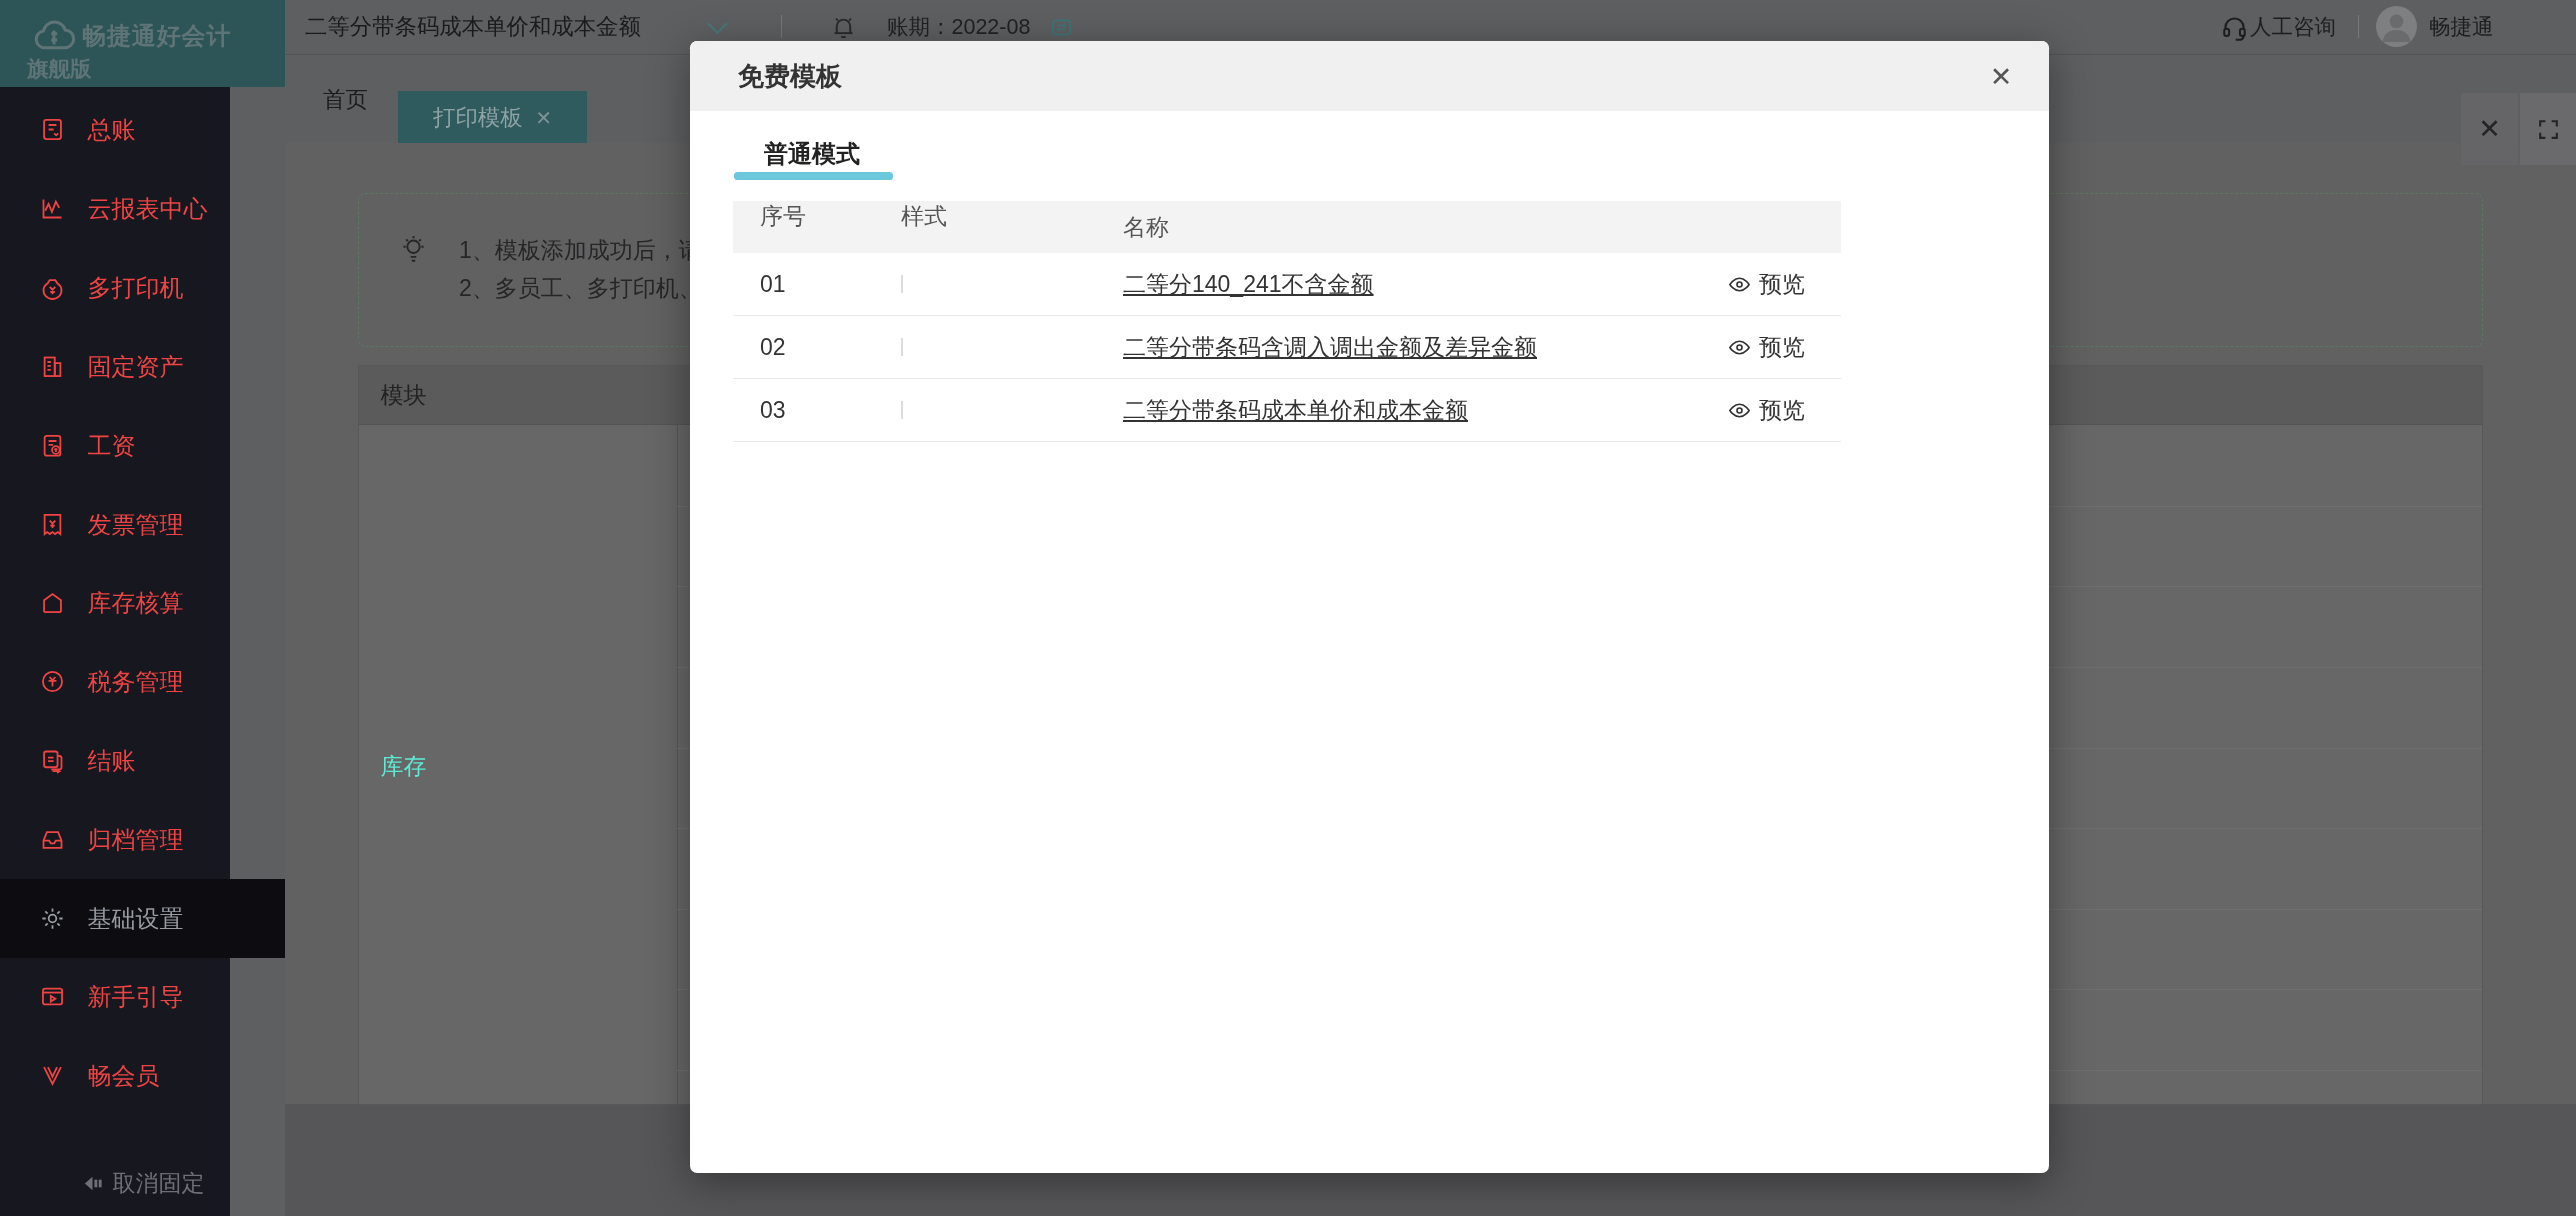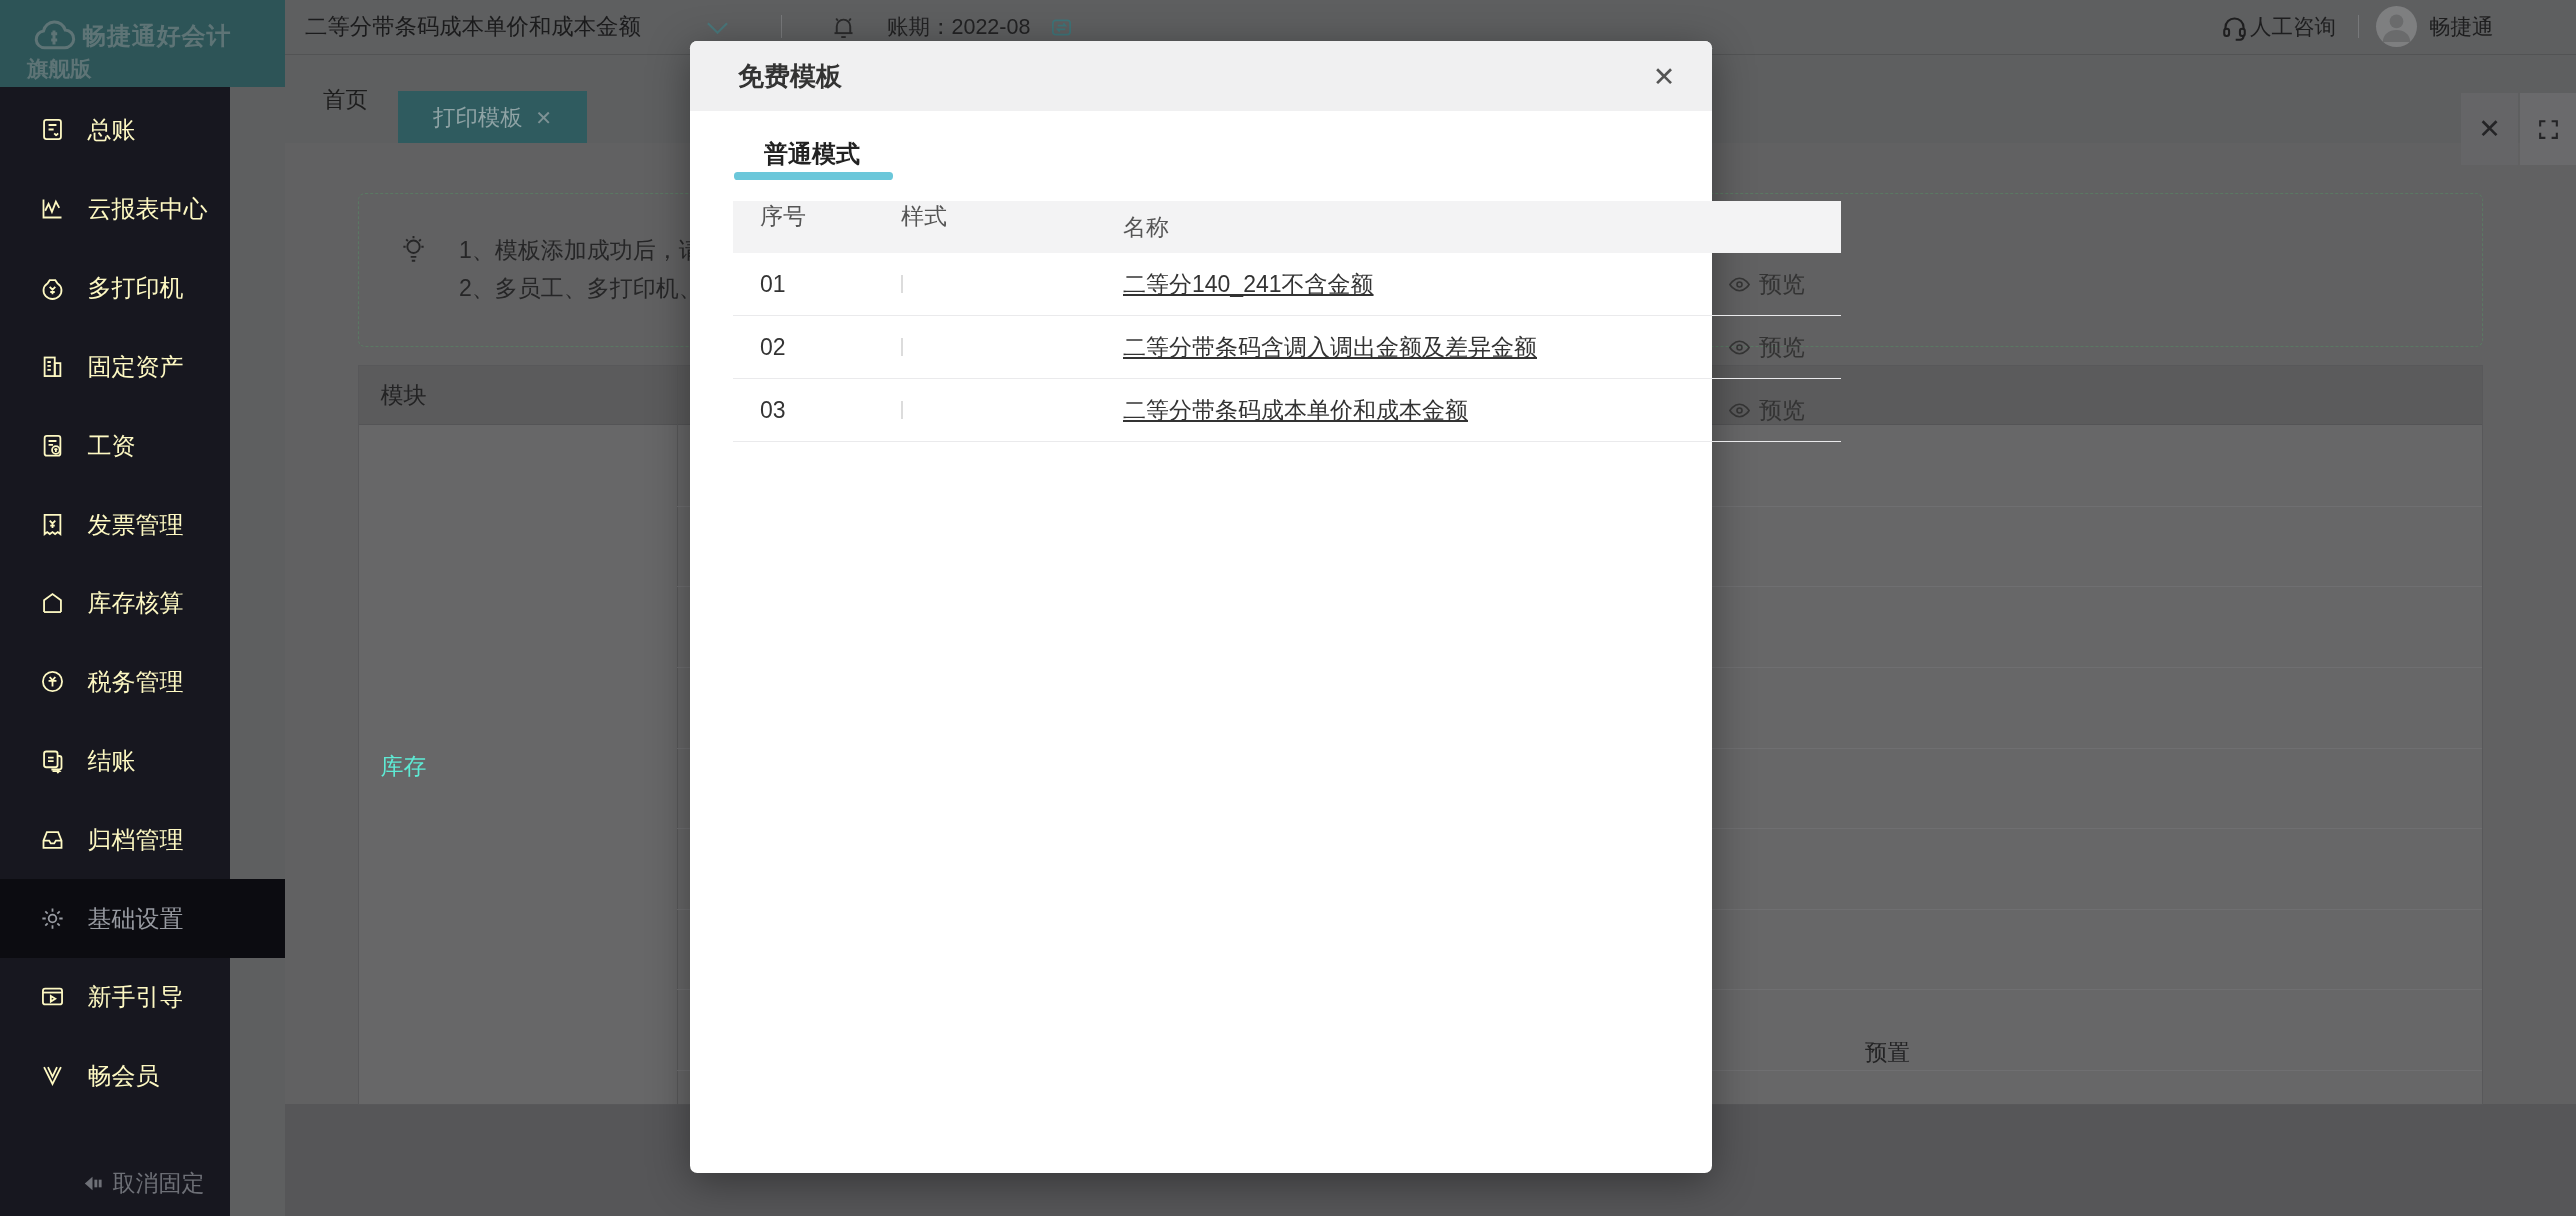--- a/index.html
+++ b/index.html
@@ -7,21 +7,21 @@
   .stage{position:relative;width:2576px;height:1216px;background:#5E5F60;overflow:hidden;}
   .abs{position:absolute;}
   svg{display:block;}
 
   
   .sidebar{left:0;top:0;width:230px;height:1216px;background:#17171F;}
   .logo{left:0;top:0;width:285px;height:87px;background:#2D5457;color:#5E7476;}
   .logo .brand{position:absolute;left:82px;top:20px;font-size:24px;font-weight:700;letter-spacing:0.9px;}
   .logo .edition{position:absolute;left:27px;top:54px;font-size:21.5px;font-weight:700;}
   .logo svg{position:absolute;left:29px;top:14.3px;}
-  .nav-item{position:absolute;left:0;width:285px;height:79px;display:flex;align-items:center;padding-left:39px;gap:21.5px;color:#fef9c3;cursor:pointer;}
+  .nav-item{position:absolute;left:0;width:285px;height:79px;display:flex;align-items:center;padding-left:39px;gap:21.5px;color:#ef4444;cursor:pointer;}
   .nav-item .nlabel{font-size:24px;}
   .nav-item.active{background:#0C0C11;color:#989BA2;}
   .unpin{position:absolute;left:0;top:1155px;width:285px;height:57px;display:flex;align-items:center;justify-content:center;gap:9px;color:#6E7077;font-size:23px;cursor:pointer;}
 
   
   .header{left:285px;top:0;width:2291px;height:55px;background:#5E5F60;border-bottom:0.9px solid #525354;}
   .header .company{position:absolute;left:20px;top:0;line-height:54px;font-size:22.4px;color:#1B1B1C;}
   .hicon{position:absolute;}
   .vdiv{position:absolute;width:0.9px;height:23px;top:15px;background:#77787A;}
   .period{position:absolute;left:602px;top:0;line-height:54px;font-size:21.5px;color:#222223;}
@@ -50,21 +50,21 @@
 
   .bgtable{left:358px;top:365px;width:2125px;height:740px;background:#676768;border:0.9px solid #58585A;}
   .bgthead{position:absolute;left:0;top:0;width:100%;height:59px;background:#5B5B5C;border-bottom:0.9px solid #545456;color:#232324;font-size:23px;font-weight:500;}
   .bgthead span{position:absolute;left:21.5px;line-height:59px;}
   .bgvline{position:absolute;left:318px;top:0;bottom:0;width:0.9px;background:#59595A;}
   .bghline{position:absolute;left:318px;right:0;height:0.9px;background:#6F6F71;}
   .bgmodule{position:absolute;left:21.5px;top:385px;font-size:23px;color:#5eead4;}
   .bgfrag{left:1865px;top:1037px;font-size:22.4px;color:#232324;}
 
   
-  .modal{left:690px;top:41px;width:1022px;height:1132px;background:#FFFFFF;border-radius:7.2px;box-shadow:0 9px 41px rgba(0,0,0,.38);z-index:10;}
+  .modal{left:690px;top:41px;width:1359px;height:1132px;background:#FFFFFF;border-radius:7.2px;box-shadow:0 9px 41px rgba(0,0,0,.38);z-index:10;}
   .mhead{position:absolute;left:0;top:0;width:100%;height:70px;background:#F0F0F1;border-radius:7.2px 7.2px 0 0;}
   .mtitle{position:absolute;left:48px;top:0;line-height:70px;font-size:26px;font-weight:600;color:#333333;}
   .mclose{position:absolute;right:30px;top:18px;width:36px;height:36px;display:flex;align-items:center;justify-content:center;font-size:27px;color:#555;cursor:pointer;}
   .mtab{position:absolute;left:74px;top:97px;font-size:24px;font-weight:600;color:#222;cursor:pointer;}
   .mtab-line{position:absolute;left:44px;top:131px;width:159px;height:8px;border-radius:3.6px;}
   .mtable{position:absolute;left:43px;top:160px;width:1108px;}
   .mthead{display:flex;height:52px;background:#F3F3F4;font-size:23px;color:#555;}
   .mrow{display:flex;height:63px;align-items:center;border-bottom:0.9px solid #EAEAEC;}
   .c-no{width:168px;padding-left:27px;}
   .c-style{width:222px;}

